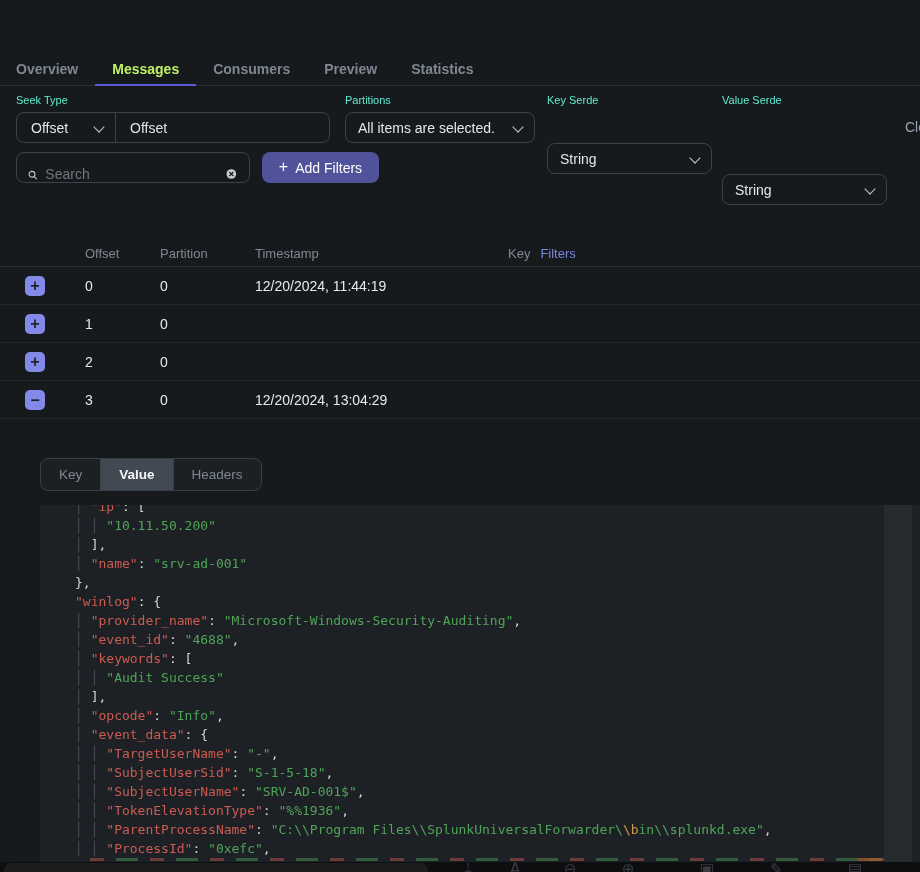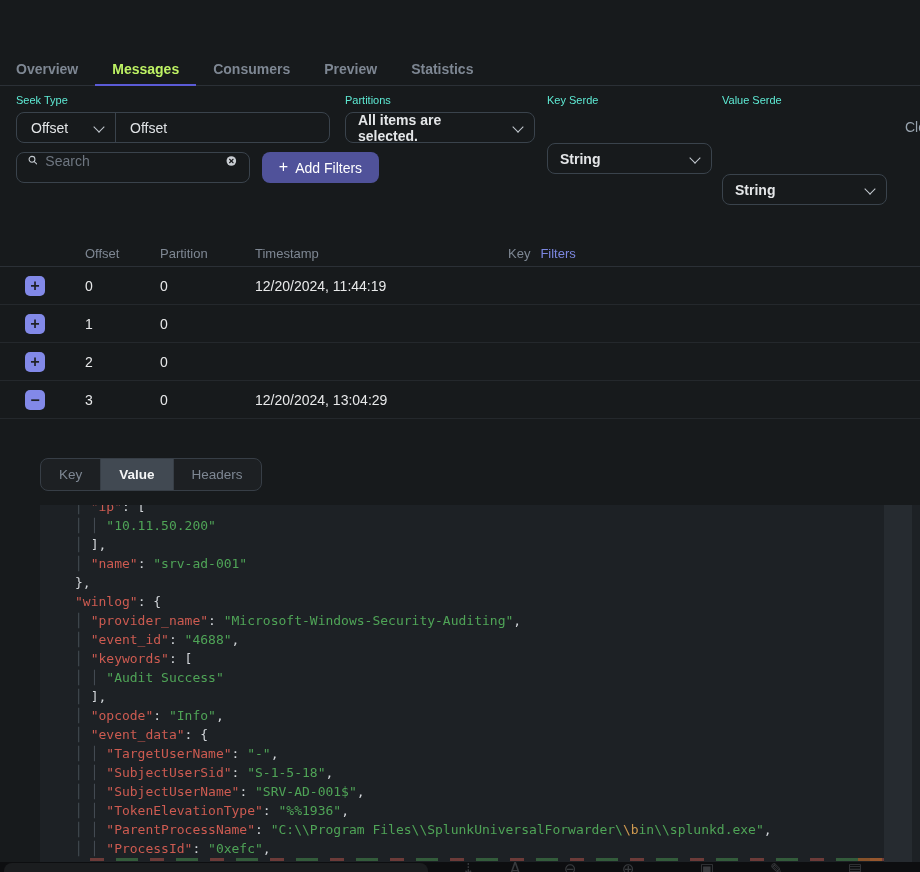--- a/index.html
+++ b/index.html
@@ -24,29 +24,29 @@
   .flabel { position:absolute; top:94px; font-size:11px; color:#5eead4; }
 
   
   .ctrl { position:absolute; top:112px; height:31px; border:1px solid #3a434c; border-radius:8px; background:#171a1c; display:flex; align-items:center; font-size:14px; color:#e4e6e8; }
   .seek { left:16px; width:314px; }
   .seek-left { width:99px; height:100%; display:flex; align-items:center; padding-left:14px; position:relative; cursor:pointer; border-right:1px solid #3a434c; }
   .seek-right { flex:1; height:100%; }
   .seek-right input { width:100%; height:100%; background:transparent; border:none; outline:none; color:#dfe2e5; font-size:14px; font-family:"Liberation Sans",sans-serif; padding-left:14px; }
   .chev { width:8px; height:8px; border-right:1.6px solid #c3c9cf; border-bottom:1.6px solid #c3c9cf; transform:rotate(45deg); margin-top:-4px; }
   .seek-left .chev { position:absolute; right:12px; top:14px; }
-  .dd { padding-left:12px; padding-right:30px; position:relative; cursor:pointer;font-weight:bold; }
+  .dd { padding-left:12px; padding-right:30px; position:relative; cursor:pointer; }
   .dd .chev { position:absolute; right:12px; top:14px; }
   .dd-partitions { left:345px; width:190px; }
   .dd-keyserde { left:547px; width:165px; }
   .dd-valueserde { left:722px; width:165px; }
   .clear-all { position:absolute; left:905px; top:119px; font-size:14px; color:#98a3ae; white-space:nowrap; cursor:pointer; }
 
   
-  .search { position:absolute; left:16px; top:152px; width:234px; height:31px; border:1px solid #3a434c; border-radius:8px; display:flex; align-items:flex-start; padding:0 12px 0 11px; }
+  .search { position:absolute; left:16px; top:152px; width:234px; height:31px; border:1px solid #3a434c; border-radius:8px; display:flex; align-items:flex-end; padding:0 12px 0 11px; }
   .search input { flex:1; background:transparent; border:none; outline:none; color:#dfe2e5; font-size:14px; font-family:"Liberation Sans",sans-serif; margin-left:8px; }
   .search input::placeholder { color:#6e7680; }
   .add-filters { position:absolute; left:262px; top:152px; width:117px; height:31px; background:#50529a; color:#fff; border:none; border-radius:8px; font-size:14px; font-family:"Liberation Sans",sans-serif; cursor:pointer; display:flex; align-items:center; justify-content:center; gap:7px; }
   .add-filters .plus { font-size:16px; font-weight:400; margin-top:-1px; }
 
   
   .thead, .trow { display:grid; grid-template-columns:85px 75px 95px 253px auto; align-items:center; }
   .thead { position:absolute; top:240px; left:0; width:920px; height:27px; border-bottom:1px solid #2b3036; color:#7e8793; font-size:13px; }
   .tbody { position:absolute; top:267px; left:0; width:920px; }
   .trow { height:38px; border-bottom:1px solid #24282c; font-size:14px; color:#e8e9ea; }

